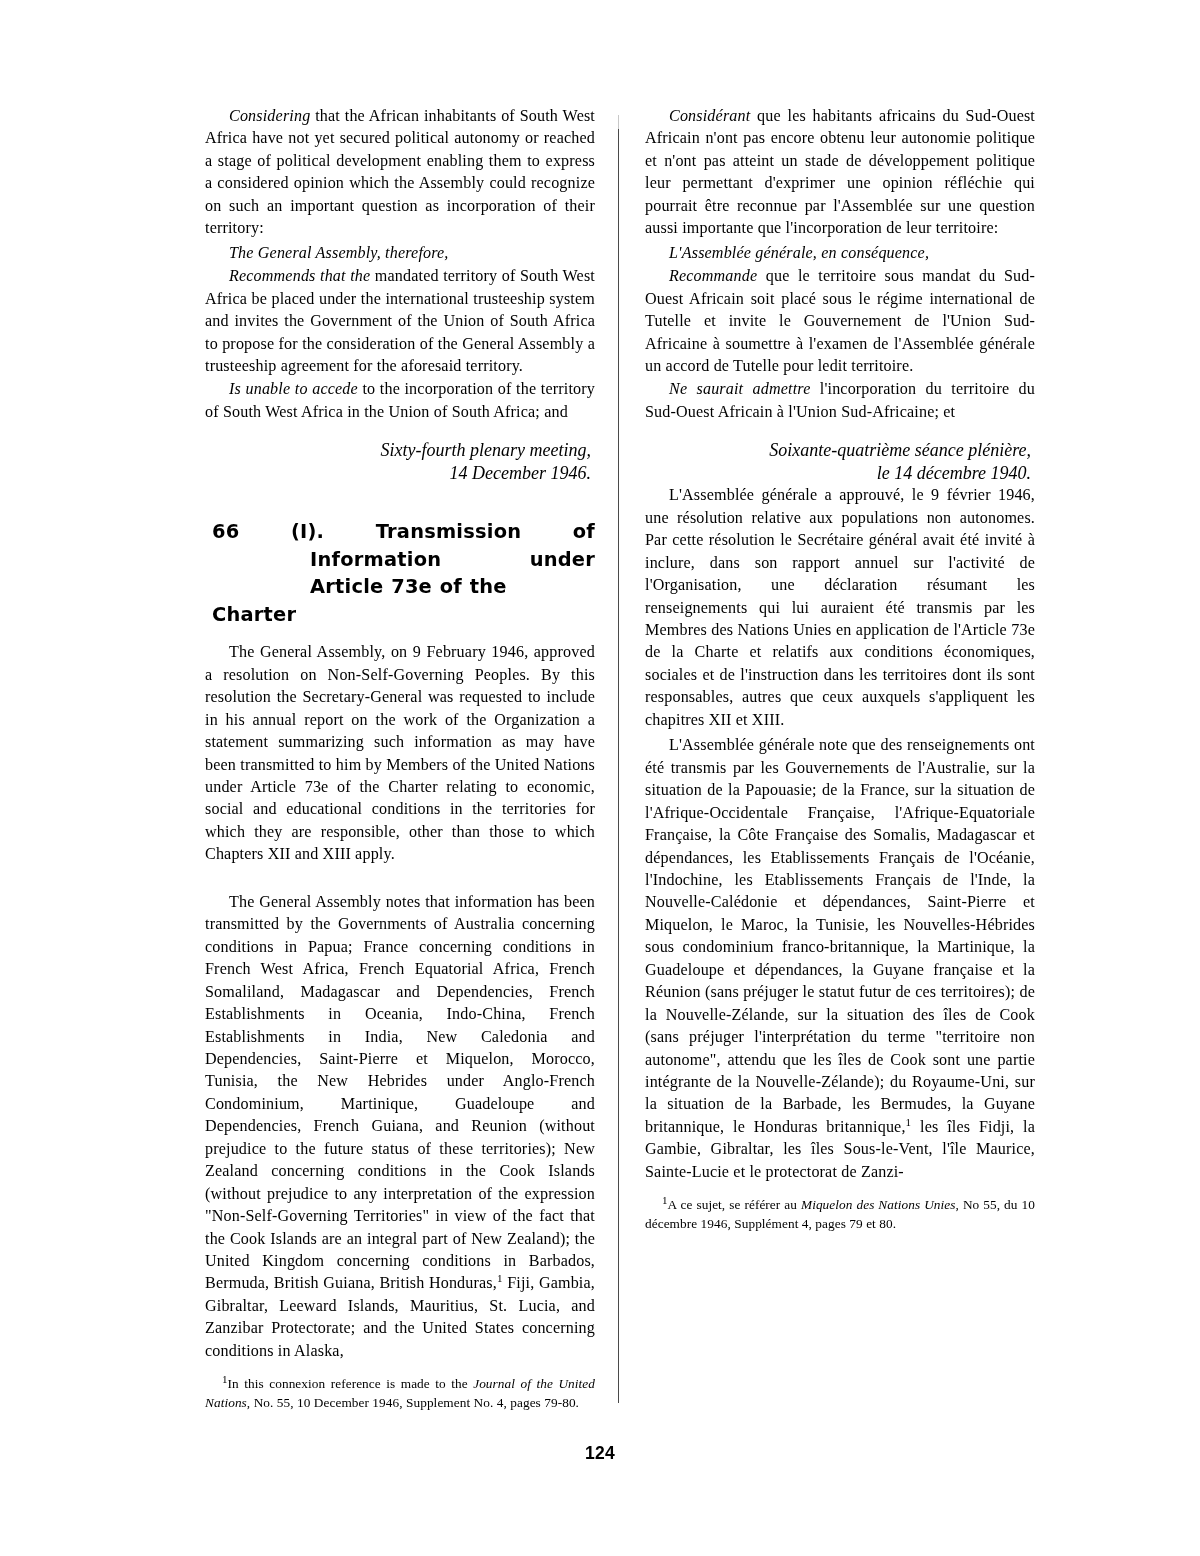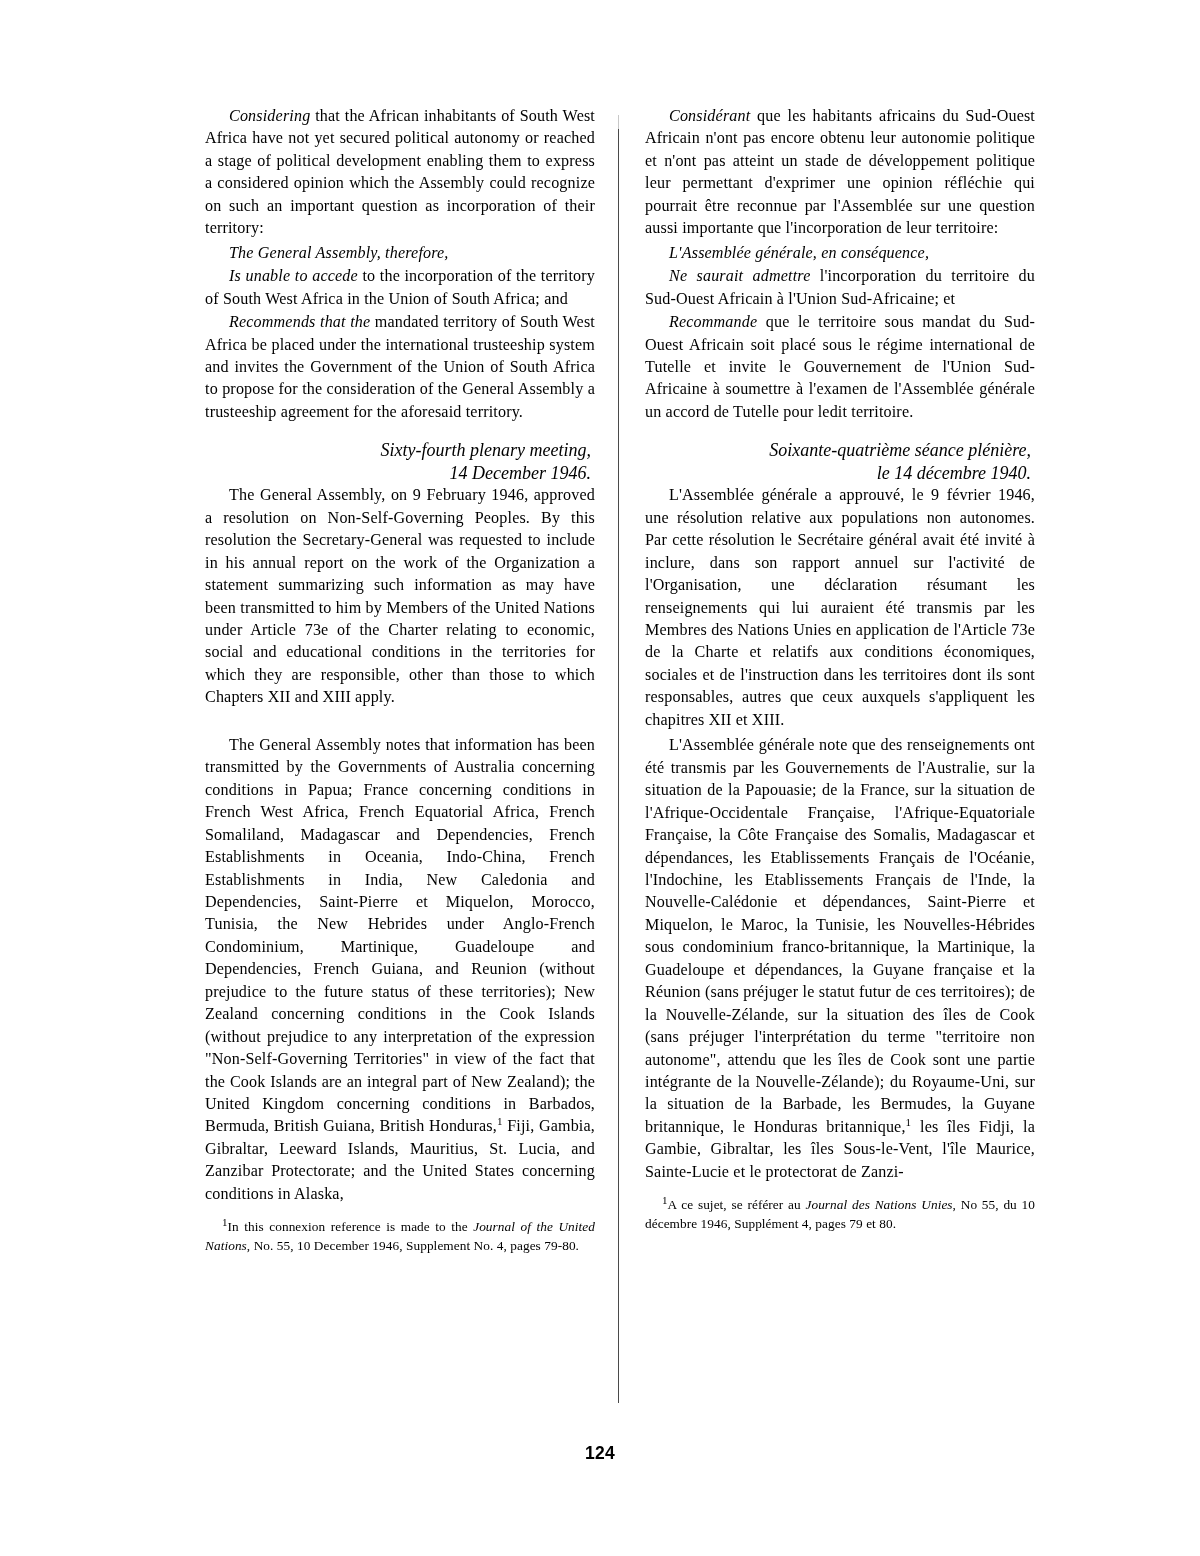--- a/index.html
+++ b/index.html
@@ -164,59 +164,60 @@
   <div class="columns">
 
     <div class="col-divider"></div>
 
     <div class="col col-left">
 
       <p class="para"><i class="lead-italic">Considering</i><span> that the African inhabitants of South West Africa have not yet secured political autonomy or reached a stage of political development enabling them to express a considered opinion which the Assembly could recognize on such an important question as incorporation of their territory:</span></p>
 
       <p class="clause-title">The General Assembly, therefore,</p>
 
+      <p class="clause"><i class="lead-italic">Recommends that the</i><span> mandated territory of South West Africa be placed under the international trusteeship system and invites the Government of the Union of South Africa to propose for the consideration of the General Assembly a trusteeship agreement for the aforesaid territory.</span></p>
+
       <p class="clause"><i class="lead-italic">Is unable to accede</i><span> to the incorporation of the territory of South West Africa in the Union of South Africa; and</span></p>
-
-      <p class="clause"><i class="lead-italic">Recommends that the</i><span> mandated territory of South West Africa be placed under the international trusteeship system and invites the Government of the Union of South Africa to propose for the consideration of the General Assembly a trusteeship agreement for the aforesaid territory.</span></p>
 
       <div class="meeting">
         <span>Sixty-fourth plenary meeting,</span>
         <span class="line2">14 December 1946.</span>
       </div>
 
+      <h2 class="res-heading"><span>66 (I). Transmission of Information</span> <span>under Article 73e of the</span><span class="last-line">Charter</span></h2>
 
       <p class="para">The General Assembly, on 9 February 1946, approved a resolution on Non-Self-Governing Peoples. By this resolution the Secretary-General was requested to include in his annual report on the work of the Organization a statement summarizing such information as may have been transmitted to him by Members of the United Nations under Article 73e of the Charter relating to economic, social and educational conditions in the territories for which they are responsible, other than those to which Chapters XII and XIII apply.</p>
 
       <p class="para" style="margin-top:25px"><span>The General Assembly notes that information has been transmitted by the Governments of Australia concerning conditions in Papua; France concerning conditions in French West Africa, French Equatorial Africa, French Somaliland, Madagascar and Dependencies, French Establishments in Oceania, Indo-China, French Establishments in India, New Caledonia and Dependencies, Saint-Pierre et Miquelon, Morocco, Tunisia, the New Hebrides under Anglo-French Condominium, Martinique, Guadeloupe and Dependencies, French Guiana, and Reunion (without prejudice to the future status of these territories); New Zealand concerning conditions in the Cook Islands (without prejudice to any interpretation of the expression "Non-Self-Governing Territories" in view of the fact that the Cook Islands are an integral part of New Zealand); the United Kingdom concerning conditions in Barbados, Bermuda, British Guiana, British Honduras,</span><sup class="fn-ref">1</sup><span> Fiji, Gambia, Gibraltar, Leeward Islands, Mauritius, St. Lucia, and Zanzibar Protectorate; and the United States concerning conditions in Alaska,</span></p>
 
       <p class="footnote"><sup>1</sup><span>In this connexion reference is made to the </span><i>Journal of the United Nations</i><span>, No. 55, 10 December 1946, Supplement No. 4, pages 79-80.</span></p>
 
     </div>
 
     <div class="col col-right">
 
       <p class="para"><i class="lead-italic">Considérant</i><span> que les habitants africains du Sud-Ouest Africain n'ont pas encore obtenu leur autonomie politique et n'ont pas atteint un stade de développement politique leur permettant d'exprimer une opinion réfléchie qui pourrait être reconnue par l'Assemblée sur une question aussi importante que l'incorporation de leur territoire:</span></p>
 
       <p class="clause-title">L'Assemblée générale, en conséquence,</p>
 
+      <p class="clause"><i class="lead-italic">Recommande</i><span> que le territoire sous mandat du Sud-Ouest Africain soit placé sous le régime international de Tutelle et invite le Gouvernement de l'Union Sud-Africaine à soumettre à l'examen de l'Assemblée générale un accord de Tutelle pour ledit territoire.</span></p>
+
       <p class="clause"><i class="lead-italic">Ne saurait admettre</i><span> l'incorporation du territoire du Sud-Ouest Africain à l'Union Sud-Africaine; et</span></p>
-
-      <p class="clause"><i class="lead-italic">Recommande</i><span> que le territoire sous mandat du Sud-Ouest Africain soit placé sous le régime international de Tutelle et invite le Gouvernement de l'Union Sud-Africaine à soumettre à l'examen de l'Assemblée générale un accord de Tutelle pour ledit territoire.</span></p>
 
       <div class="meeting">
         <span>Soixante-quatrième séance plénière,</span>
         <span class="line2">le 14 décembre 1940.</span>
       </div>
 
 
       <p class="para">L'Assemblée générale a approuvé, le 9 février 1946, une résolution relative aux populations non autonomes. Par cette résolution le Secrétaire général avait été invité à inclure, dans son rapport annuel sur l'activité de l'Organisation, une déclaration résumant les renseignements qui lui auraient été transmis par les Membres des Nations Unies en application de l'Article 73e de la Charte et relatifs aux conditions économiques, sociales et de l'instruction dans les territoires dont ils sont responsables, autres que ceux auxquels s'appliquent les chapitres XII et XIII.</p>
 
       <p class="para" style="margin-top:3px"><span>L'Assemblée générale note que des renseignements ont été transmis par les Gouvernements de l'Australie, sur la situation de la Papouasie; de la France, sur la situation de l'Afrique-Occidentale Française, l'Afrique-Equatoriale Française, la Côte Française des Somalis, Madagascar et dépendances, les Etablissements Français de l'Océanie, l'Indochine, les Etablissements Français de l'Inde, la Nouvelle-Calédonie et dépendances, Saint-Pierre et Miquelon, le Maroc, la Tunisie, les Nouvelles-Hébrides sous condominium franco-britannique, la Martinique, la Guadeloupe et dépendances, la Guyane française et la Réunion (sans préjuger le statut futur de ces territoires); de la Nouvelle-Zélande, sur la situation des îles de Cook (sans préjuger l'interprétation du terme "territoire non autonome", attendu que les îles de Cook sont une partie intégrante de la Nouvelle-Zélande); du Royaume-Uni, sur la situation de la Barbade, les Bermudes, la Guyane britannique, le Honduras britannique,</span><sup class="fn-ref">1</sup><span> les îles Fidji, la Gambie, Gibraltar, les îles Sous-le-Vent, l'île Maurice, Sainte-Lucie et le protectorat de Zanzi-</span></p>
 
-      <p class="footnote"><sup>1</sup><span>A ce sujet, se référer au </span><i>Journal des Nations Unies</i><span>, No 55, du 10 décembre 1946, Supplément 4, pages 79 et 80.</span></p>
+      <p class="footnote"><sup>1</sup><span>A ce sujet, se référer au </span><i>Miquelon des Nations Unies</i><span>, No 55, du 10 décembre 1946, Supplément 4, pages 79 et 80.</span></p>
 
     </div>
 
   </div>
 
   <div class="folio">124</div>
 
 </div>
 
 </body></html>

